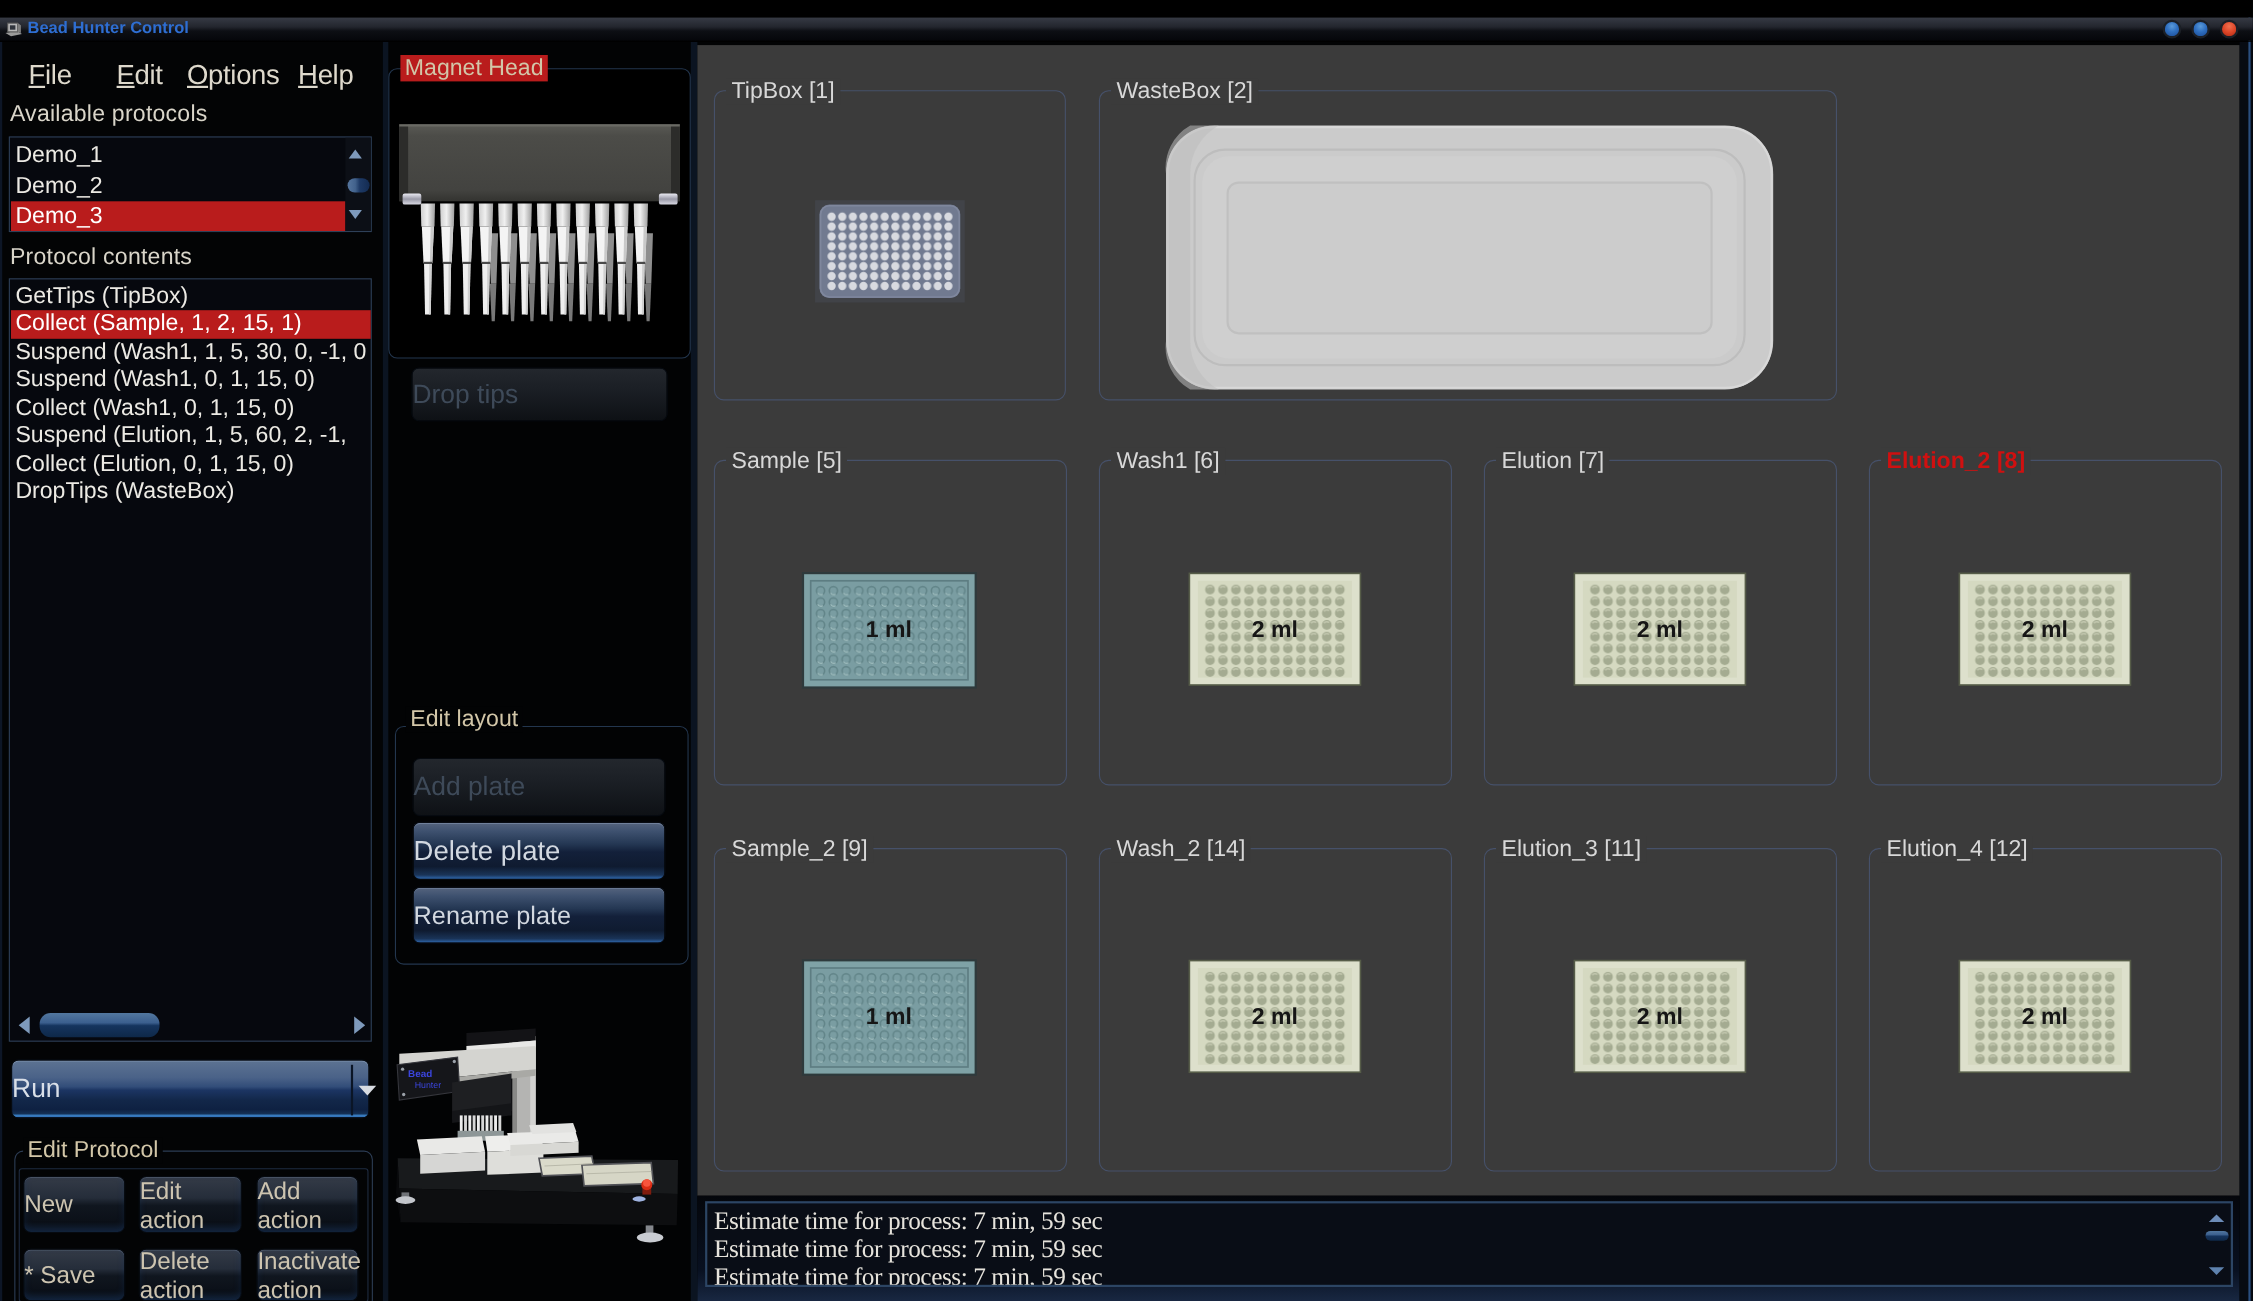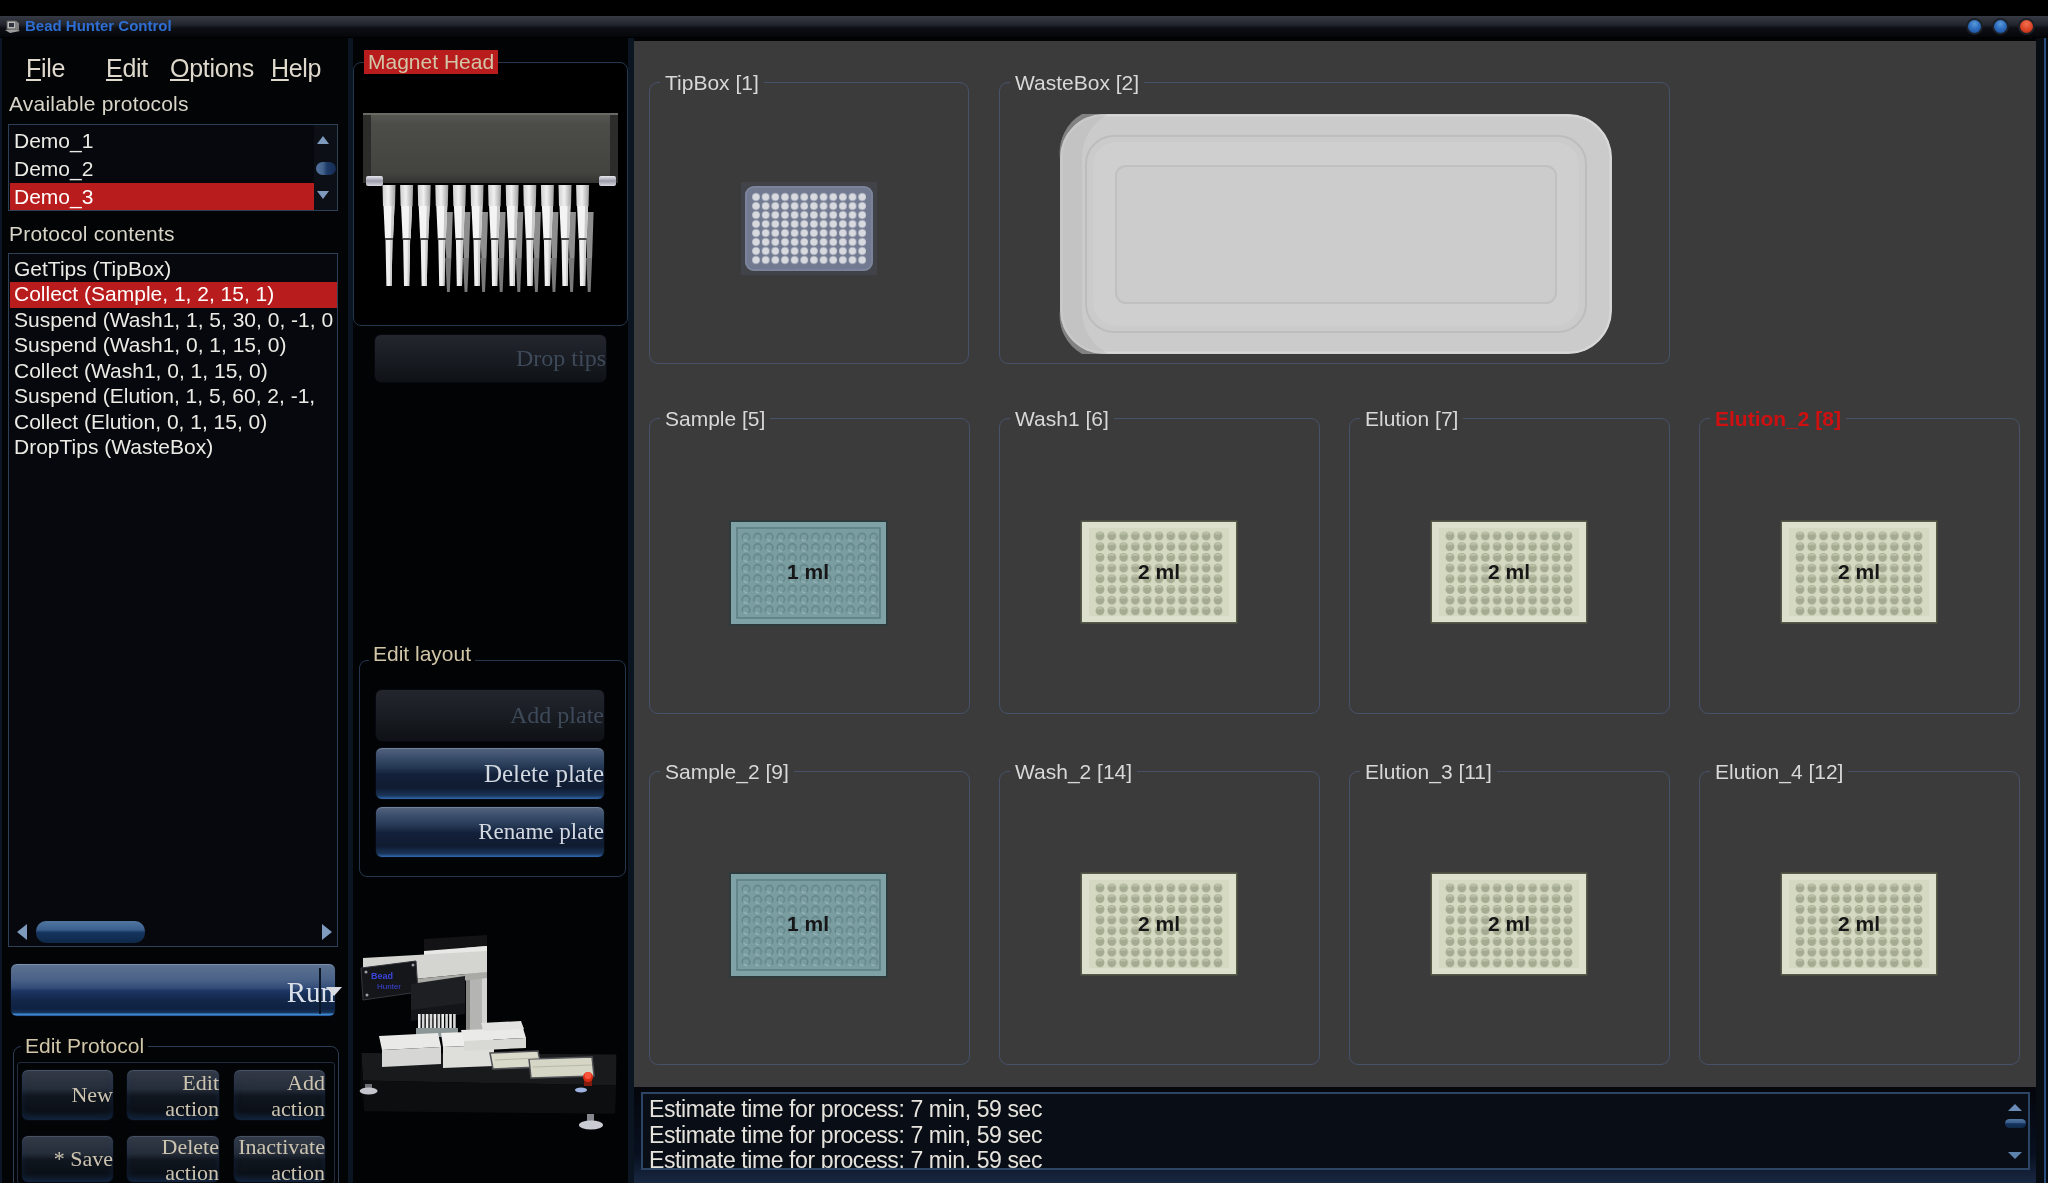--- a/index.html
+++ b/index.html
@@ -43,35 +43,35 @@
   .tri-right { width:0;height:0;border-top:8px solid transparent;border-bottom:8px solid transparent;border-left:10px solid #7e9abc; position:absolute; }
   .pill { position:absolute; border-radius:10px;
     background:linear-gradient(180deg,#52779f 0%,#3b5f8e 40%,#15345e 52%,#0e2848 100%); }
   .pillv { position:absolute; border-radius:7px;
     background:linear-gradient(90deg,#55759e 0%,#42628c 35%,#1e3a66 55%,#132b52 100%); }
   .sbtrack { position:absolute; background:#0c0f16; }
   
   .btn { position:absolute; border-radius:7px; border:1px solid #060a10;
     background:linear-gradient(180deg,#343b47 0%,#252d3a 38%,#10161f 52%,#0b1018 82%,#101c2c 100%);
     box-shadow: inset 0 1px 0 rgba(150,170,195,.22), inset 0 -3px 7px rgba(25,60,115,.28);
-    color:#cdc4b0; font-size:22px; text-align:right; font-family:Liberation Serif, serif; }
+    color:#cdc4b0; font-size:22px; text-align:left; font-family:Liberation Sans, sans-serif; }
   .btn .t { position:absolute; left:0; right:0; }
   .btn.disabled { background:linear-gradient(180deg,#23272d 0%,#1a1e24 45%,#0e1115 100%);
     box-shadow:none; color:#3e4a59; }
   .btn.blue { background:linear-gradient(180deg,#5d7392 0%,#4a6288 30%,#324d79 46%,#1c3563 52%,#122749 70%,#0e2142 86%,#143055 93%,#3f8ad2 97%,#2a63a8 99%,#0f2240 100%);
     box-shadow: inset 0 1px 0 rgba(200,220,240,.30); color:#d9dfe8; }
   .btn.mid { background:linear-gradient(180deg,#55647e 0%,#3e516f 15%,#243753 38%,#13203a 52%,#0f1b30 78%,#1a3458 93%,#2d62a4 99%,#132746 100%);
     box-shadow: inset 0 1px 0 rgba(190,210,235,.28); color:#d2d8e0; }
   
   .grp { position:absolute; border:1px solid #46516a; border-radius:9px; }
   .grp-lbl { position:absolute; font-size:21px; color:#d8d8d8; background:#3b3b3b; padding:0 5px; z-index:5; }
   .grp-lbl.red { color:#d01010; font-weight:bold; }
   
   #logbox { position:absolute; left:641px; top:1076px; width:1389px; height:78px;
-    background:#090d16; border:2px solid #2c4564; overflow:hidden; }
+    background:#090d16; border:2px solid #2c4564; overflow:hidden;font-family:Liberation Serif, serif; }
   .logline { font-size:23px; line-height:25.5px; letter-spacing:-0.4px; color:#e6e3dc; padding-left:6px; white-space:nowrap; }
 </style>
 </head>
 <body>
 <div id="win">
 
   <div id="leftpanel"></div>
   <div id="midpanel"></div>
   <div id="gut1"></div>
   <div id="gut2"></div>
@@ -122,21 +122,21 @@
     <div class="li" style="top:130px">Suspend (Elution, 1, 5, 60, 2, -1,</div>
     <div class="li" style="top:156px">Collect (Elution, 0, 1, 15, 0)</div>
     <div class="li" style="top:181px">DropTips (WasteBox)</div>
 
     <div class="tri-left" style="left:8px;top:670px"></div>
     <div class="pill" style="left:27px;top:667px;width:109px;height:22px"></div>
     <div class="tri-right" style="left:313px;top:670px"></div>
   </div>
 
   <div class="btn blue" style="left:10px;top:947px;width:326px;height:54px">
-    <div class="t" style="top:12px;font-size:29px">Run</div>
+    <div class="t" style="top:12px;font-size:24px">Run</div>
     <div class="abs" style="left:308px;top:4px;width:2px;height:46px;background:#0a1526"></div>
     <div class="abs" style="left:315px;top:23px;width:0;height:0;border-left:8px solid transparent;border-right:8px solid transparent;border-top:9px solid #d8dce2"></div>
   </div>
 
   <div class="grplbl" style="left:21px;top:1018px;background:#030405">Edit Protocol</div>
   <div class="abs" style="left:13px;top:1030px;width:326px;height:144px;border:1px solid #2c3c54;border-radius:8px"></div>
   <div class="abs" style="left:17px;top:1046px;width:318px;height:122px;border:1px solid #1e2b40;border-radius:3px"></div>
   <div class="btn" style="left:21px;top:1053px;width:93px;height:52px">
       <div class="t" style="top:12px">New</div>
     </div>

